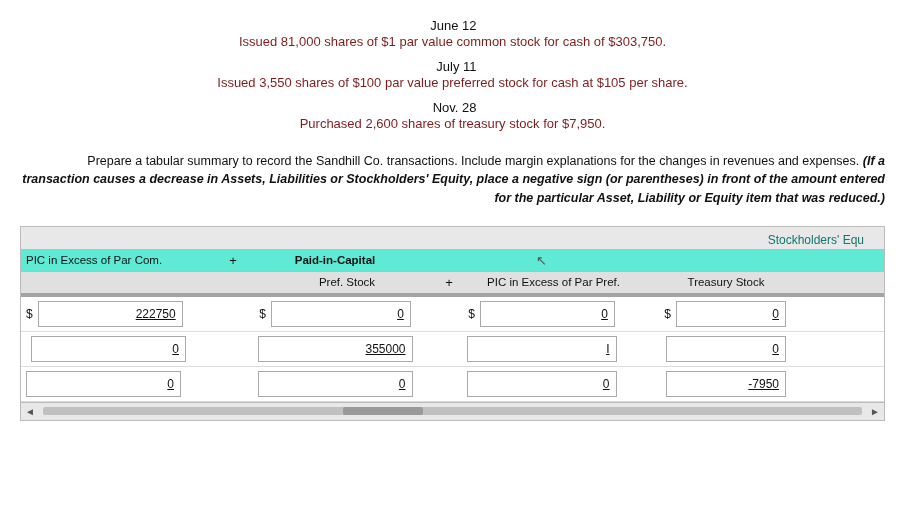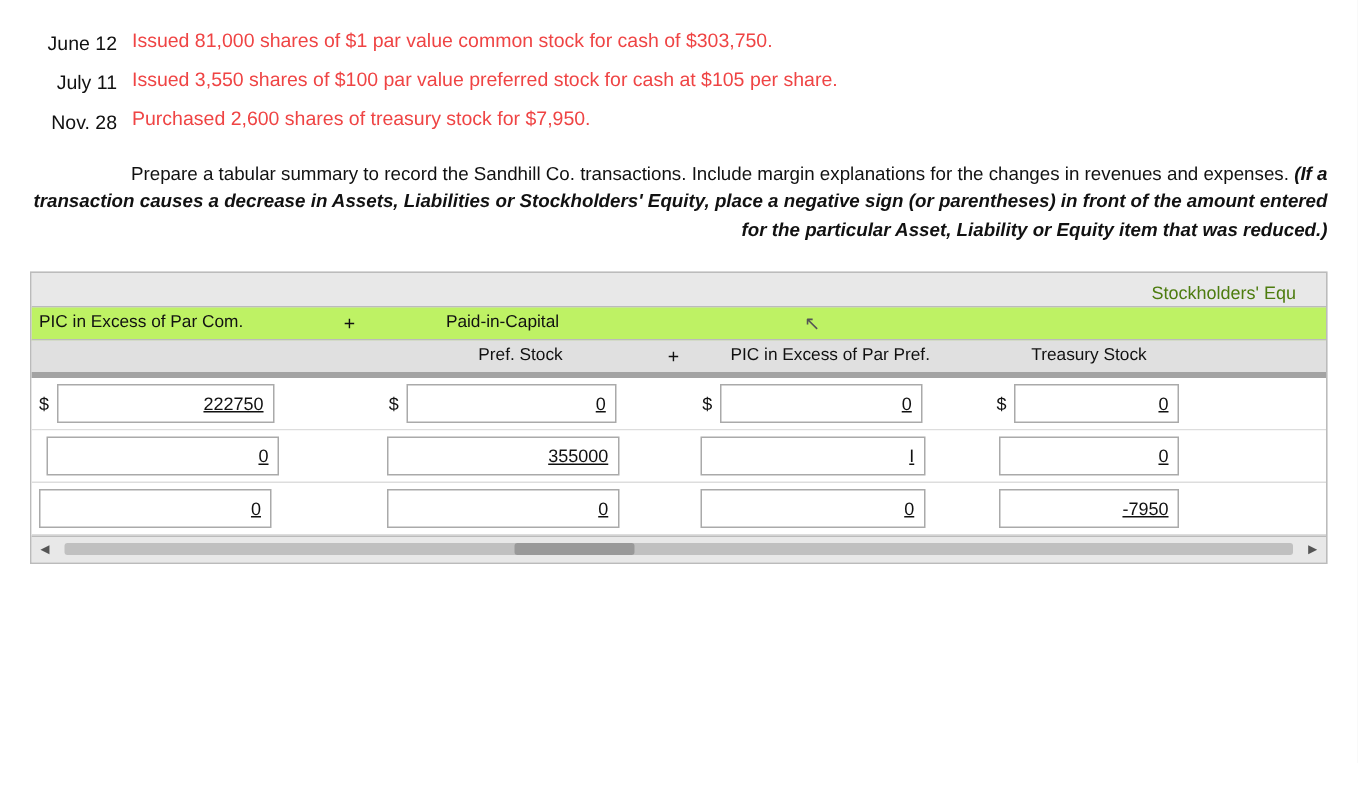--- a/index.html
+++ b/index.html
@@ -17,32 +17,33 @@
       width: 100%;
       min-height: 529px;
       padding: 18px 20px 10px 20px;
     }
     .transactions {
       margin-bottom: 18px;
     }
     .transaction-row {
       display: flex;
       margin-bottom: 8px;
-      align-items: flex-end;
+      align-items: center;
+      flex-direction: column;
     }
     .transaction-date {
       min-width: 68px;
       font-weight: normal;
       color: #111;
       padding-right: 10px;
       text-align: right;
     }
     .transaction-desc {
       flex: 1;
-      color: #ef4444;
+      color: #7f1d1d;
       line-height: 1.4;
     }
     .instruction {
       margin-bottom: 18px;
       font-size: 12.5px;
       line-height: 1.5;
       color: #111;
       text-align: right;
     }
     .instruction-italic {
@@ -59,21 +60,21 @@
     .table-header-top {
       display: flex;
       justify-content: flex-end;
       background: #e8e8e8;
       padding: 6px 0 2px 0;
       border-bottom: 1px solid #bbb;
     }
     .stockholders-label {
       font-size: 12px;
       font-weight: normal;
-      color: #4d7c0f;
+      color: #0f766e;
       padding-right: 20px;
     }
     .subheader-row {
       display: flex;
       align-items: center;
       background: #e0e0e0;
       border-bottom: 1px solid #bbb;
       padding: 3px 0 3px 0;
     }
     .sub-col-pic-excess {
@@ -195,25 +196,25 @@
   <div class="instruction">
     <span>Prepare a tabular summary to record the Sandhill Co. transactions. Include margin explanations for the changes in revenues and expenses. </span><span class="instruction-italic">(If a transaction causes a decrease in Assets, Liabilities or Stockholders' Equity, place a negative sign (or parentheses) in front of the amount entered for the particular Asset, Liability or Equity item that was reduced.)</span>
   </div>
 
   <div class="table-area">
 
     <div class="table-header-top">
       <span class="stockholders-label">Stockholders' Equ</span>
     </div>
 
-    <div class="subheader-row" style="border-bottom:1px solid #bbb; background:#bef264;">
+    <div class="subheader-row" style="border-bottom:1px solid #bbb; background:#5eead4;">
       <div class="sub-col-pic-excess" style="font-size:11.5px; font-weight:normal; padding-left:5px; text-align:left;">PIC in Excess of Par Com.</div>
       <div class="sub-col-plus" style="font-size:13px;">+</div>
       <div style="width:180px; text-align:center;">
-        <div style="font-size:11.5px;">Paid-in-Capital</div>
+        <div style="font-size:11.5px;font-weight:bold;">Paid-in-Capital</div>
       </div>
       <div class="sub-col-plus2" style="font-size:13px; width:24px; text-align:center;"></div>
       <div style="width:185px; text-align:center; font-size:11.5px; display:flex; align-items:center; justify-content:center; gap:8px;">
         <span style="font-size:13px; color:#555;">↖</span>
       </div>
       <div style="width:160px; text-align:center; font-size:11.5px;"></div>
     </div>
 
     <div class="subheader-row" style="background:#e0e0e0; border-bottom:4px solid #a3a3a3;padding-left:12px;">
       <div class="sub-col-pic-excess" style="width:200px; text-align:center;"></div>

